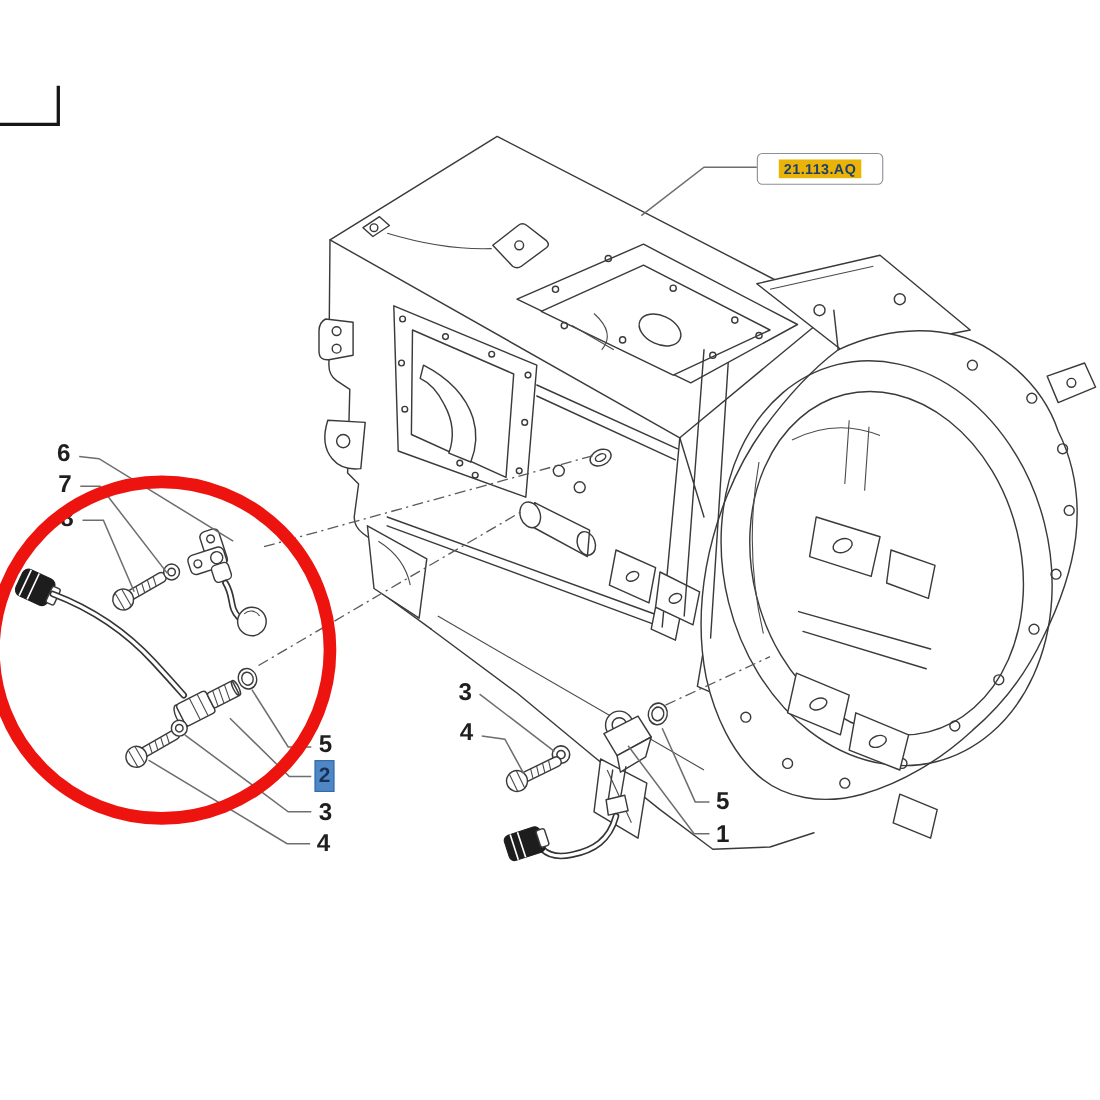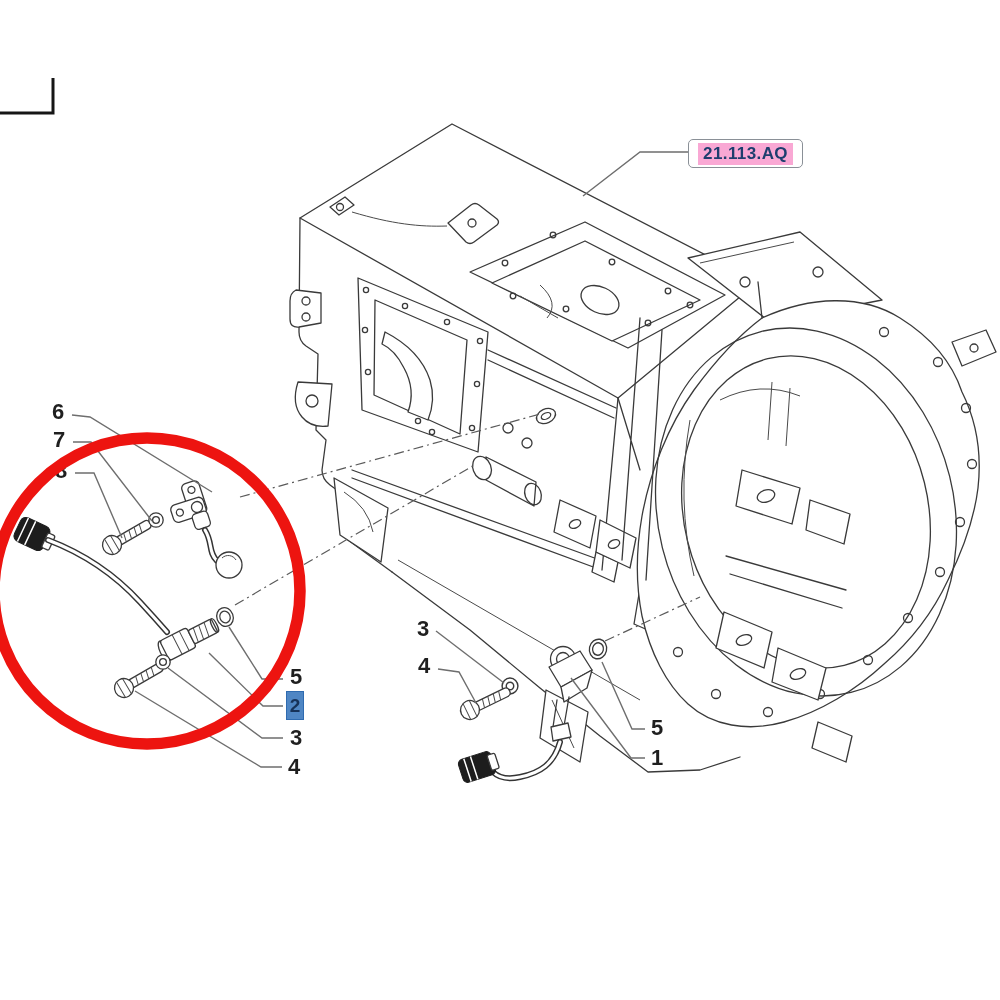--- a/index.html
+++ b/index.html
@@ -10,21 +10,21 @@
   .lnw{stroke:#3a3a3a;stroke-width:1.3;fill:#ffffff;stroke-linejoin:round;}
   .thin{stroke:#4a4a4a;stroke-width:1;fill:none;}
   .leader{stroke:#6e6e6e;stroke-width:1.4;fill:none;}
   .axis{stroke:#5a5a5a;stroke-width:1.2;fill:none;stroke-dasharray:10 4 2 4;}
   .cable-outer{stroke:#343434;stroke-width:6;fill:none;stroke-linecap:round;}
   .cable-inner{stroke:#ffffff;stroke-width:3;fill:none;stroke-linecap:round;}
   .dark{fill:#1d1d1d;stroke:#1d1d1d;}
   .ref-label{position:absolute;left:688px;top:139px;width:113px;height:27px;
     border:1.6px solid #8a9097;border-radius:5px;background:#fff;
     display:flex;align-items:center;justify-content:center;cursor:pointer;}
-  .ref-label-text{background:#f9a8d4;color:#1d3e6e;font-weight:bold;font-size:17px;
+  .ref-label-text{background:#eab308;color:#1d3e6e;font-weight:bold;font-size:13px;
     padding:1px 5px;letter-spacing:.4px;white-space:nowrap;}
   .badge2{position:absolute;left:286px;top:691px;width:16px;height:27px;
     background:#4f86c4;border:1px solid #2f6bb0;color:#163259;font-weight:bold;font-size:19px;
     display:flex;align-items:center;justify-content:center;cursor:pointer;}
 </style>
 </head>
 <body>
 
 <div class="stage">
 

